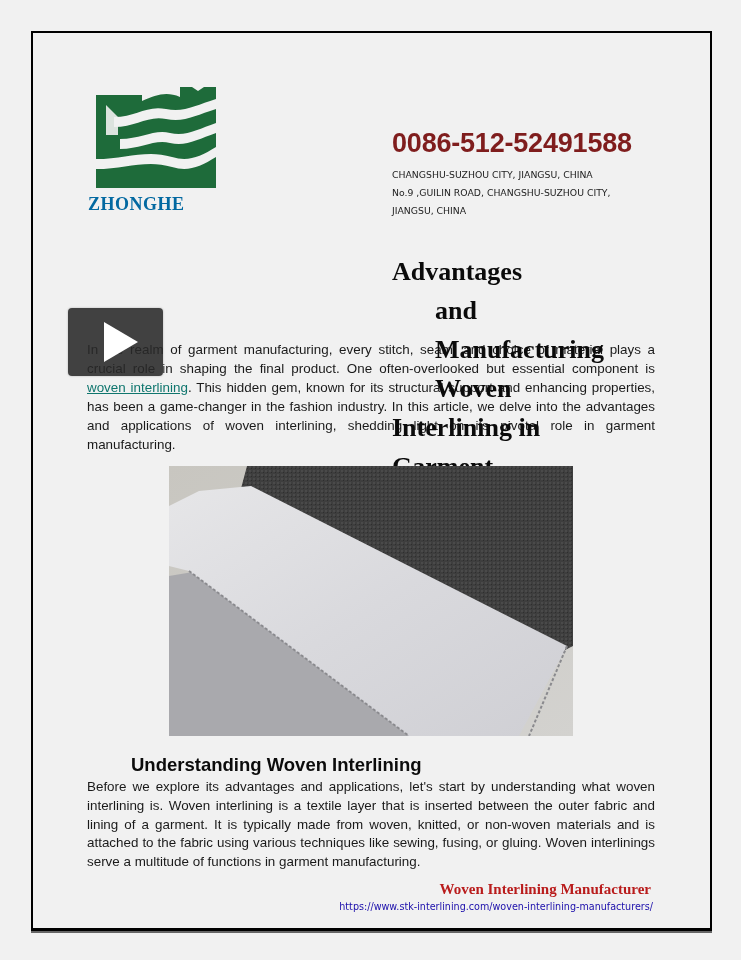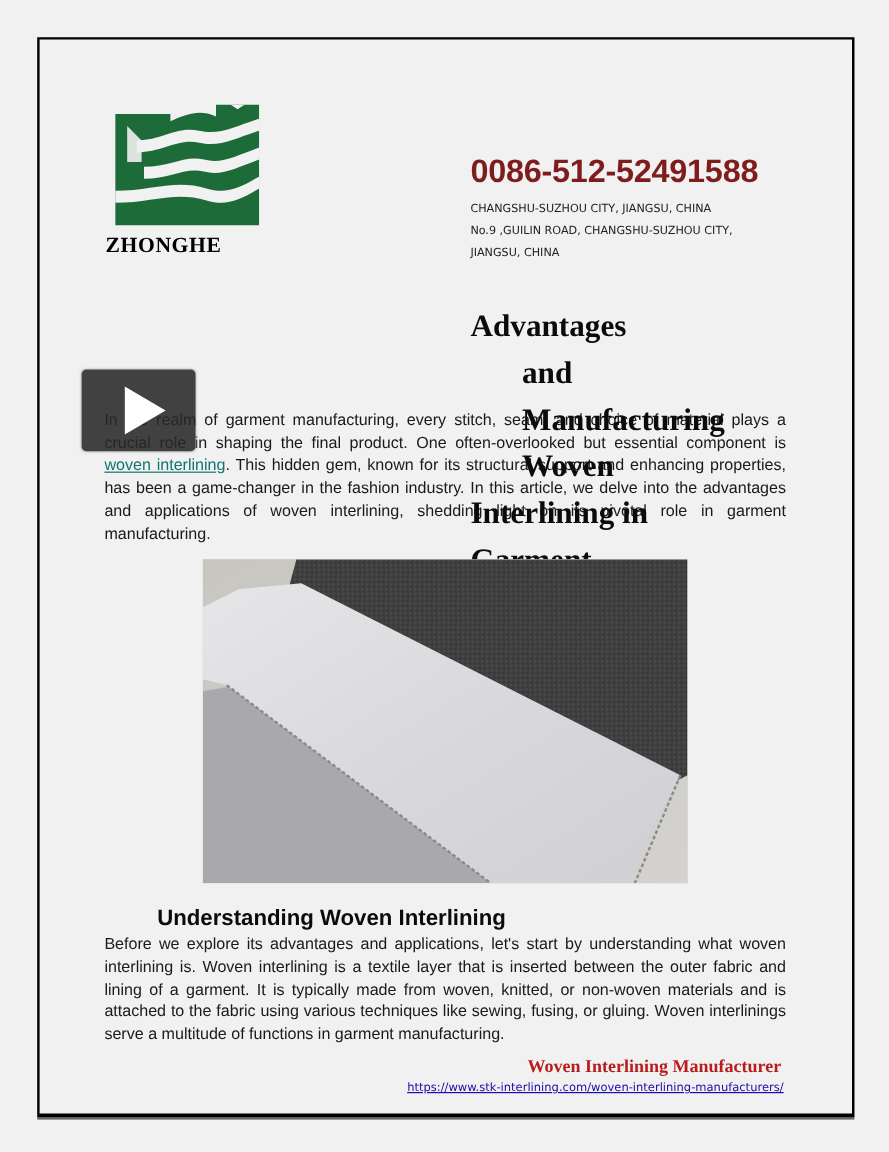--- a/index.html
+++ b/index.html
@@ -22,21 +22,21 @@
     .logo {
       position: absolute; left: 96px; top: 87px;
       width: 120px; height: 101px;
     }
     .logo-text {
       position: absolute; left: 88px; top: 194px;
       width: 140px;
       font-family: "Liberation Serif", serif;
       font-weight: bold;
       font-size: 18px;
-      color: #000000;
+      color: #0369a1;
       letter-spacing: 0.5px;
     }
     .phone {
       position: absolute; left: 392px; top: 128px;
       font-weight: bold;
       font-size: 27px;
       color: #7f1d1d;
       letter-spacing: -0.2px;
     }
     .address {
@@ -111,21 +111,20 @@
       font-family: "Liberation Serif", serif;
       font-weight: bold;
       font-size: 15px;
       color: #b91c1c;
     }
     .footer-link {
       position: absolute; right: 88px; top: 901px;
       font-family: "DejaVu Sans", sans-serif;
       font-size: 9.6px;
       color: #1a0dab;
-      text-decoration: underline;
       margin-left: 17px;
     }
   </style>
 </head>
 <body>
 
 <div class="page"></div>
 
 <div class="logo">
   <svg width="120" height="101" viewBox="0 0 120 101">

